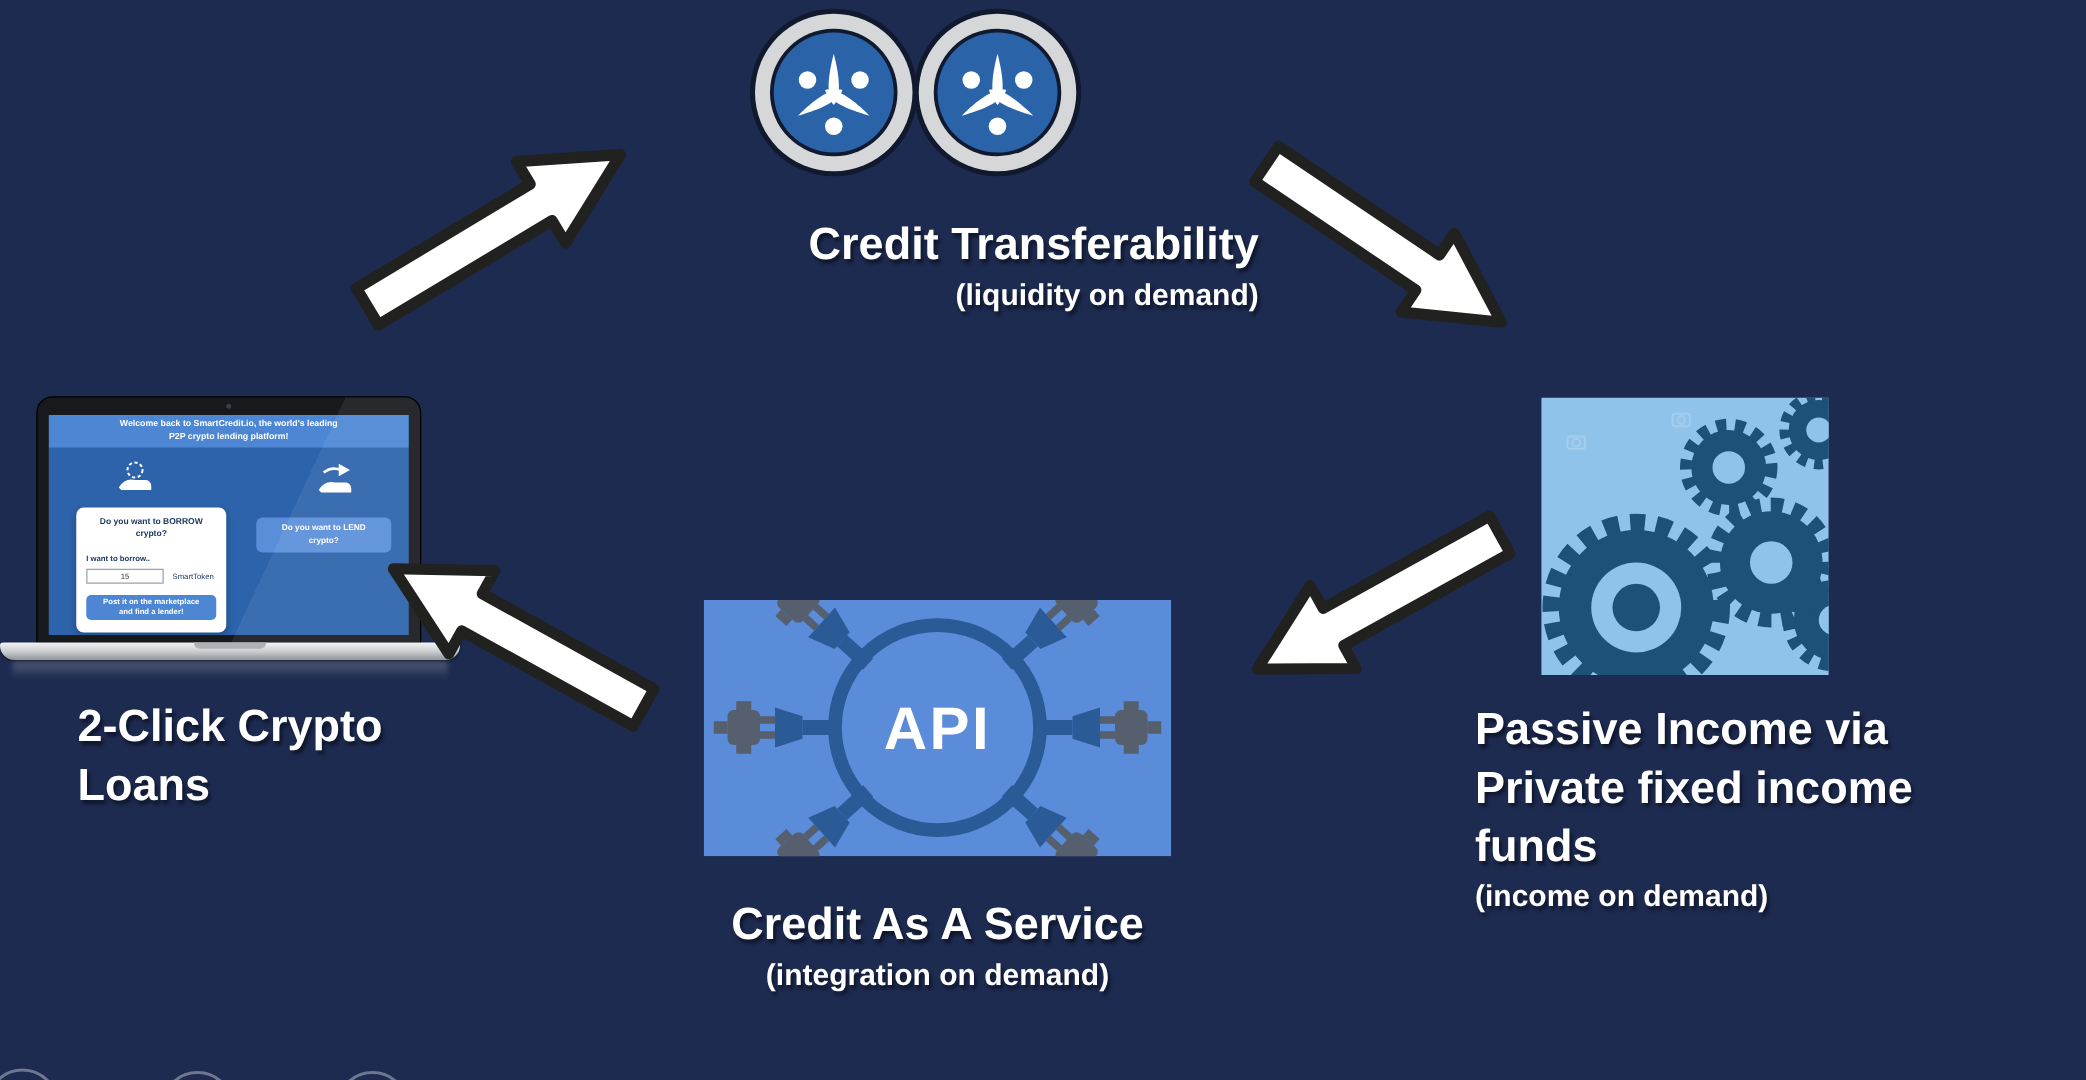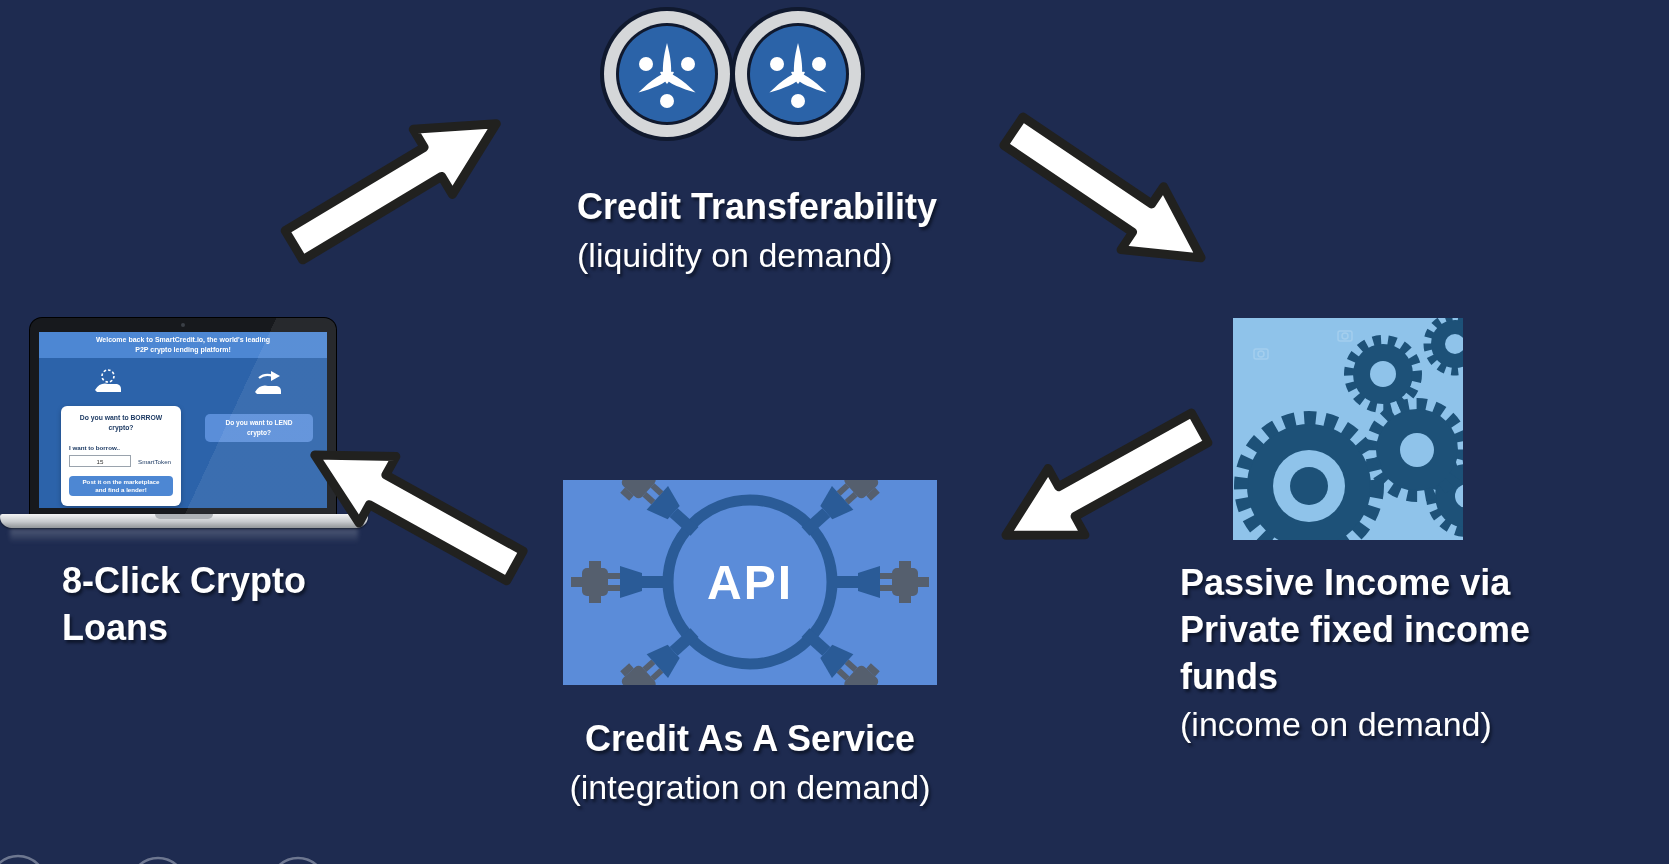--- a/index.html
+++ b/index.html
@@ -13,23 +13,23 @@
   }
   *{margin:0;padding:0;box-sizing:border-box}
   html,body{width:1669px;height:864px;overflow:hidden;background:#000}
   .stage{position:relative;width:1669px;height:864px;background:var(--c-bg);
          font-family:"Liberation Sans","DejaVu Sans",sans-serif;overflow:hidden}
 
   
   .node-text{position:absolute;color:var(--c-text)}
   .node-title{font-weight:bold;font-size:36px;line-height:1.3;
               text-shadow:2px 3px 3px rgba(4,8,18,.6)}
-  .node-sub{font-weight:normal;font-size:34px;line-height:1.25;margin-top:3px;
+  .node-sub{font-weight:bold;font-size:24px;line-height:1.25;margin-top:3px;
             text-shadow:2px 3px 3px rgba(4,8,18,.6)}
-  .tb-top{left:577px;top:184px;width:430px;text-align:left}
+  .tb-top{left:577px;top:172px;width:430px;text-align:right}
   .tb-left{left:62px;top:558px;width:320px}
   .tb-bottom{left:555px;top:716px;width:390px;text-align:center}
   .tb-right{left:1180px;top:560px;width:390px}
 
   
   .arrow{position:absolute;width:250px;height:100px}
   .arrow svg{width:100%;height:100%;overflow:visible}
   .arrow-shape{fill:var(--c-arrow_fill);stroke:var(--c-arrow_outline);
                stroke-width:9;stroke-linejoin:round}
   .arrow-a{left:271px;top:134px;transform:rotate(-31deg)}
@@ -316,21 +316,21 @@
       <circle class="gear" cx="76" cy="168" r="19"></circle>
     </g>
   </svg>
 
   <div class="node-text tb-top">
     <div class="node-title">Credit Transferability</div>
     <div class="node-sub">(liquidity on demand)</div>
   </div>
 
   <div class="node-text tb-left">
-    <div class="node-title">8-Click Crypto Loans</div>
+    <div class="node-title">2-Click Crypto Loans</div>
   </div>
 
   <div class="node-text tb-bottom">
     <div class="node-title">Credit As A Service</div>
     <div class="node-sub">(integration on demand)</div>
   </div>
 
   <div class="node-text tb-right">
     <div class="node-title">Passive Income via Private fixed income funds</div>
     <div class="node-sub">(income on demand)</div>

